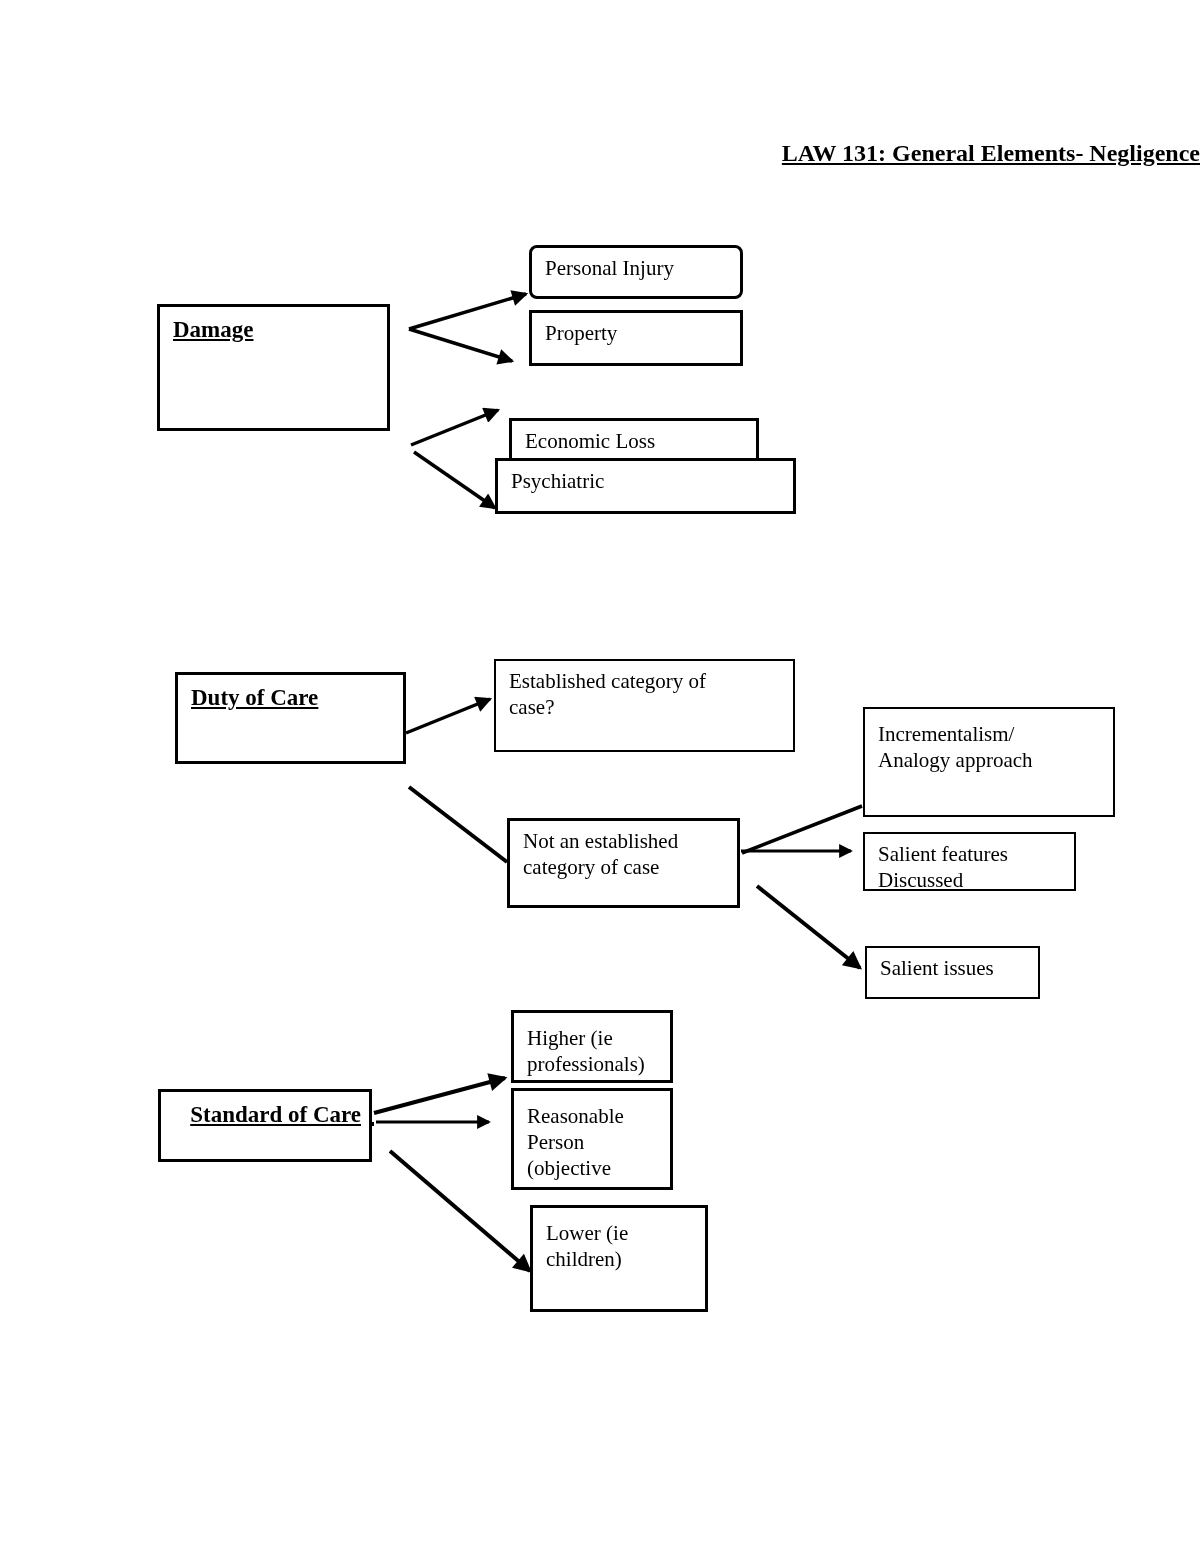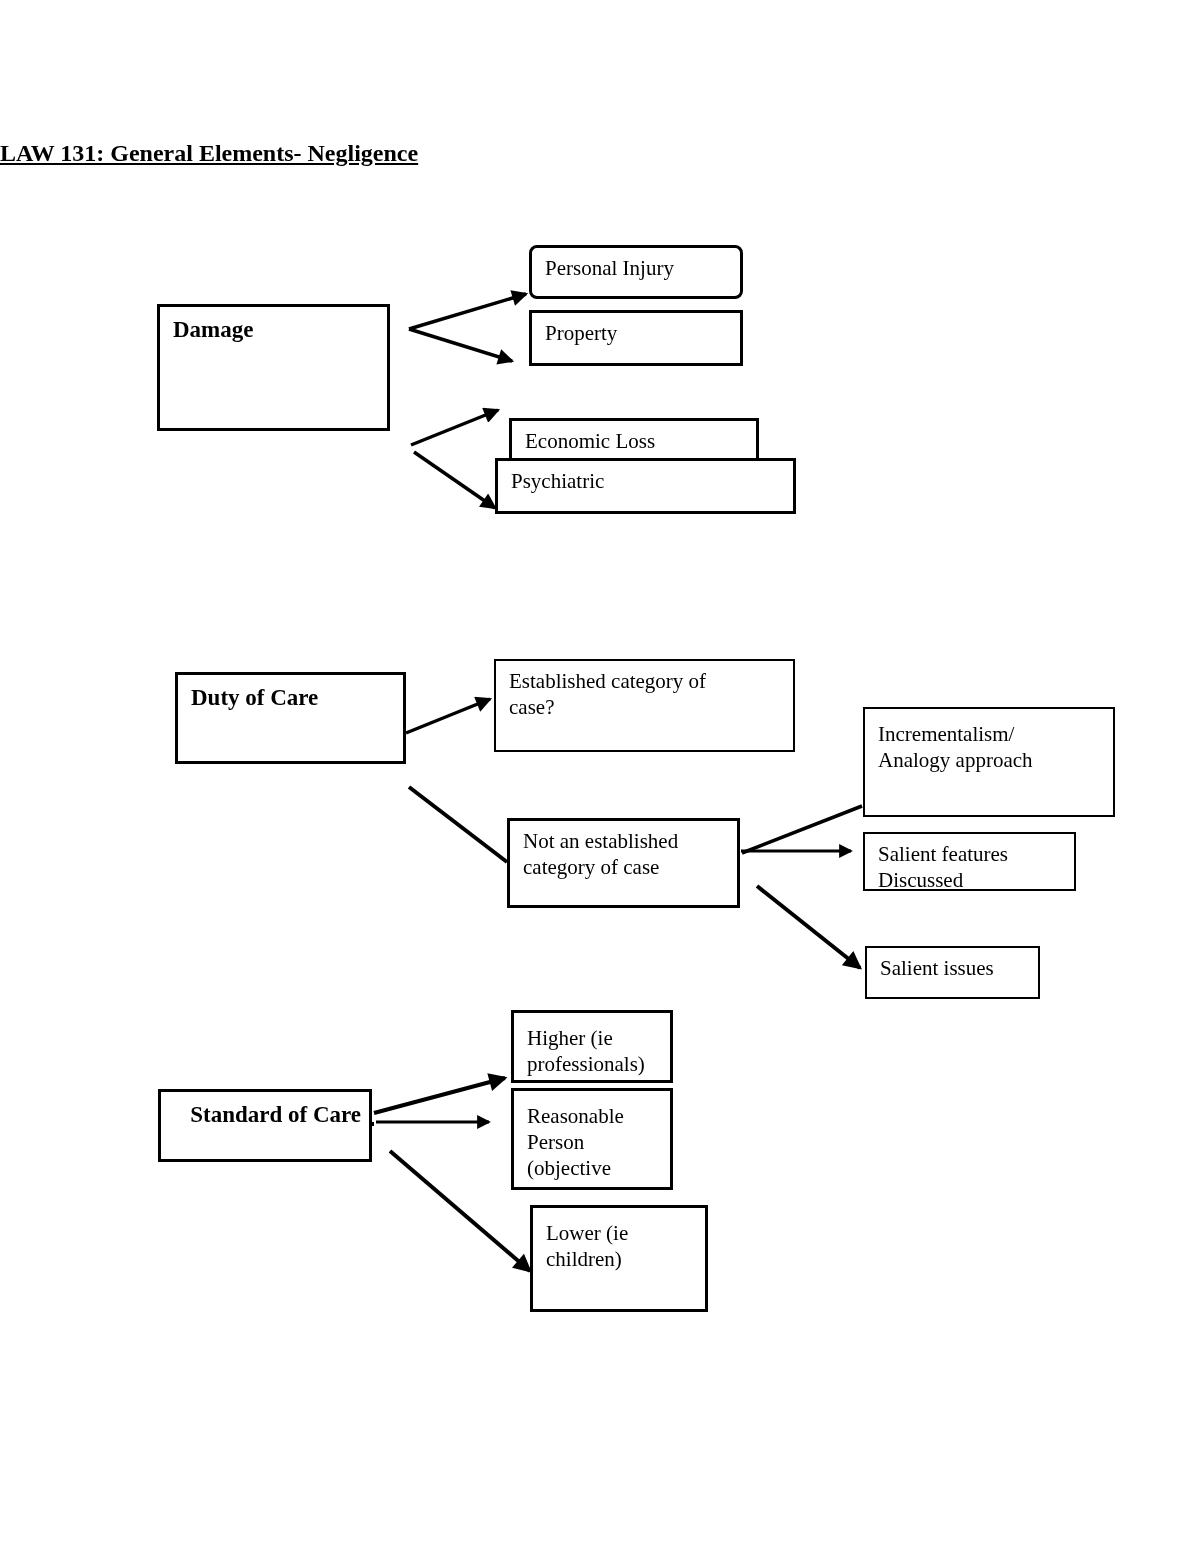--- a/index.html
+++ b/index.html
@@ -1,34 +1,34 @@
 <!DOCTYPE html>
 <html><head>
 <meta charset="utf-8">
 <style>
   html,body { margin:0; padding:0; background:#fff; }
   .canvas {
     position:relative; width:1200px; height:1553px; background:#ffffff;
     font-family:"Liberation Serif", serif; color:#000; overflow:hidden;
   }
   .page-title {
-    position:absolute; left:0; right:0; top:140px; text-align:left;
+    position:absolute; left:0; right:0; top:140px; text-align:right;
     font-size:24px; font-weight:bold;
   }
   .page-title span { text-decoration:underline; }
   .node {
     position:absolute; background:#fff; border:3px solid #000; box-sizing:border-box;
   }
   .node.thin { border-width:2px; }
   .node .label {
     display:block; padding:7px 8px 0 13px; font-size:21px; line-height:26px;
     white-space:pre-line;
   }
   .node.heading .label {
-    font-weight:bold; font-size:23px; padding-top:10px;
+    font-weight:bold; text-decoration:underline; font-size:23px; padding-top:10px;
   }
   .node .label.pad-lg { padding-top:12px; }
   .node.clipbox { overflow:hidden; }
   .connectors { position:absolute; left:0; top:0; pointer-events:none; }
 </style>
 </head>
 <body>
 
 <div class="canvas">
 

